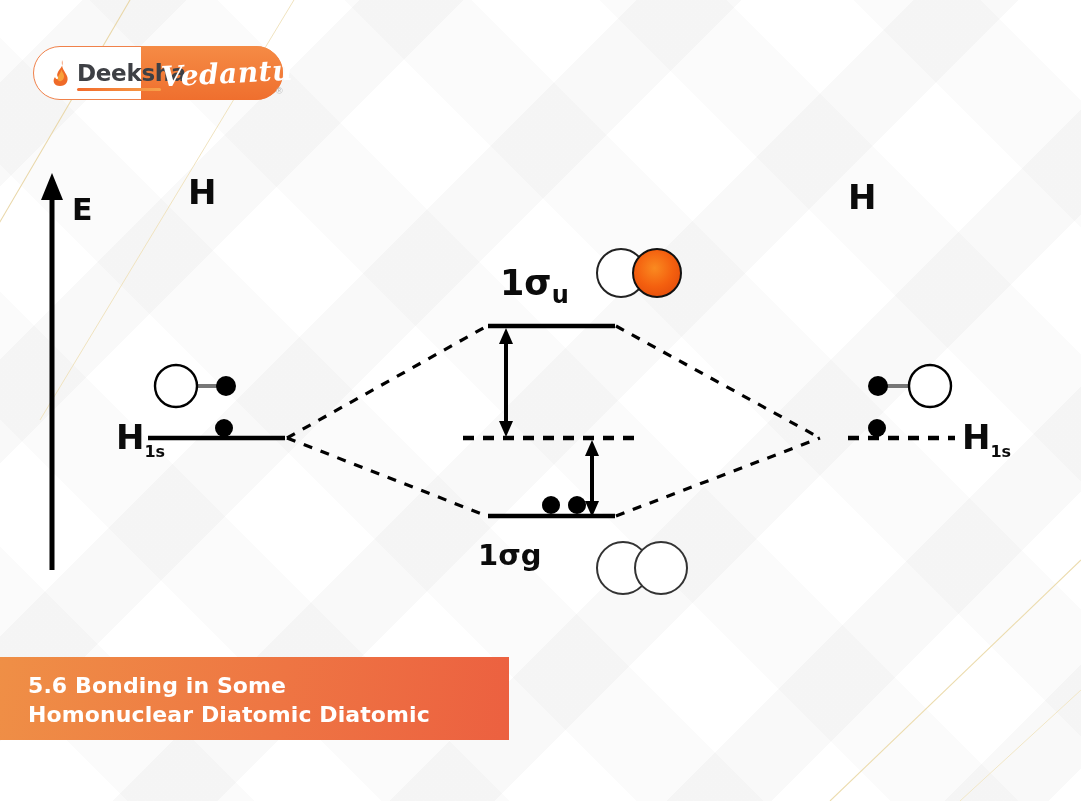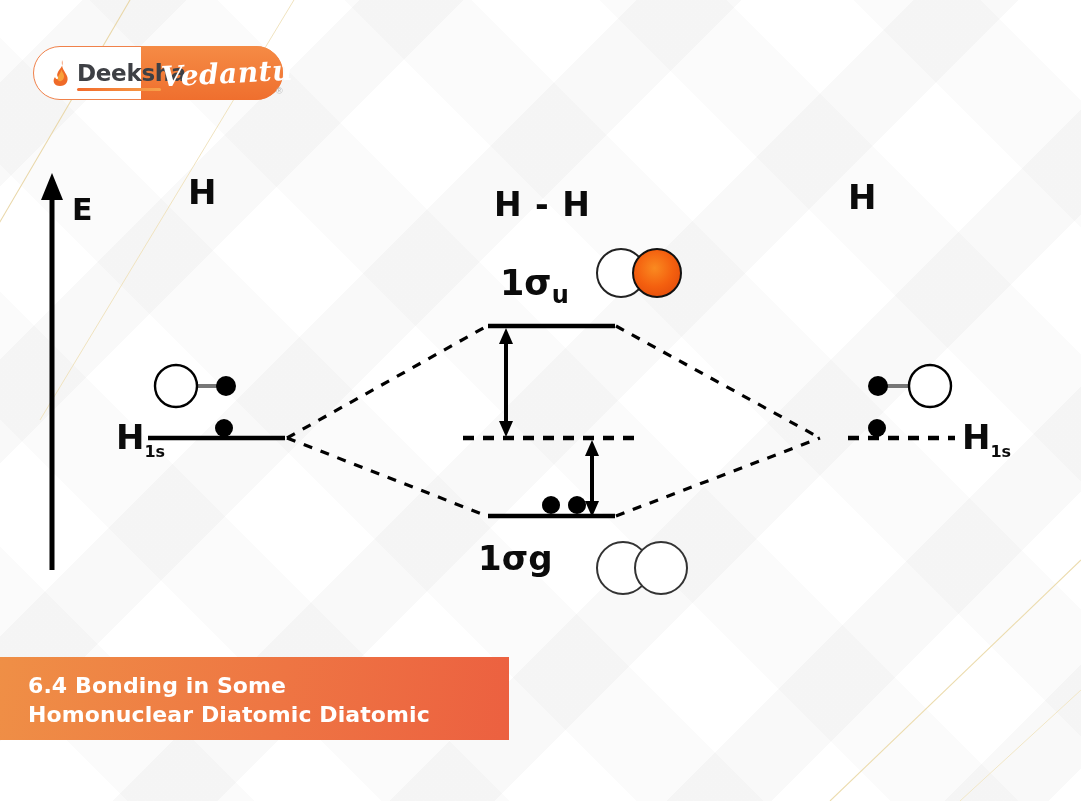--- a/index.html
+++ b/index.html
@@ -53,21 +53,21 @@
   #label-H-right{left:848px;top:177px;}
 
   #label-E{left:72px;top:192px;font-size:30px;}
 
   .hs-label{font-size:34px;}
   #label-H1s-left{left:116px;top:417px;}
   #label-H1s-right{left:962px;top:417px;}
   .sub{font-size:16px;vertical-align:sub;}
 
   #label-sigma-u{left:500px;top:263px;font-size:35px;}
-  #label-sigma-g{left:478px;top:538px;font-size:34px;}
+  #label-sigma-g{left:478px;top:538px;font-size:29px;}
   .sub-u{font-size:24px;vertical-align:sub;}
 
   
   #caption{position:absolute;left:0;top:657px;width:509px;height:83px;z-index:6;
     background:linear-gradient(100deg,#ef8f46 0%,#ee7543 55%,#ec6040 100%);
     box-sizing:border-box;padding:14px 0 0 28px;}
   #caption .cap-line{color:#ffffff;font-size:22px;font-weight:700;line-height:29px;
     font-family:"DejaVu Sans",sans-serif;letter-spacing:0.1px;}
 </style>
 </head>
@@ -171,36 +171,35 @@
     </g>
 
     <g>
       <circle cx="623" cy="568" r="26" fill="#fff" stroke="#333" stroke-width="2"></circle>
       <circle cx="661" cy="568" r="26" fill="#fff" stroke="#333" stroke-width="2"></circle>
     </g>
   </svg>
 
   
   <div class="lbl atom-label" id="label-H-left">H</div>
-  <div class="lbl" id="label-HH">H - H</div>
   <div class="lbl atom-label" id="label-H-right">H</div>
 
   <div class="lbl" id="label-E">E</div>
 
   <div class="lbl hs-label" id="label-H1s-left">
     <span>H</span><span class="sub">1s</span>
   </div>
 
   <div class="lbl hs-label" id="label-H1s-right">
     <span>H</span><span class="sub">1s</span>
   </div>
 
   <div class="lbl" id="label-sigma-u">
     <span>1σ</span><span class="sub-u">u</span>
   </div>
 
   <div class="lbl" id="label-sigma-g">1σg</div>
 </div>
 
 <div id="caption">
-  <div class="cap-line">6.4 Bonding in Some</div>
+  <div class="cap-line">5.6 Bonding in Some</div>
   <div class="cap-line">Homonuclear Diatomic Diatomic</div>
 </div>
 
 </body></html>

